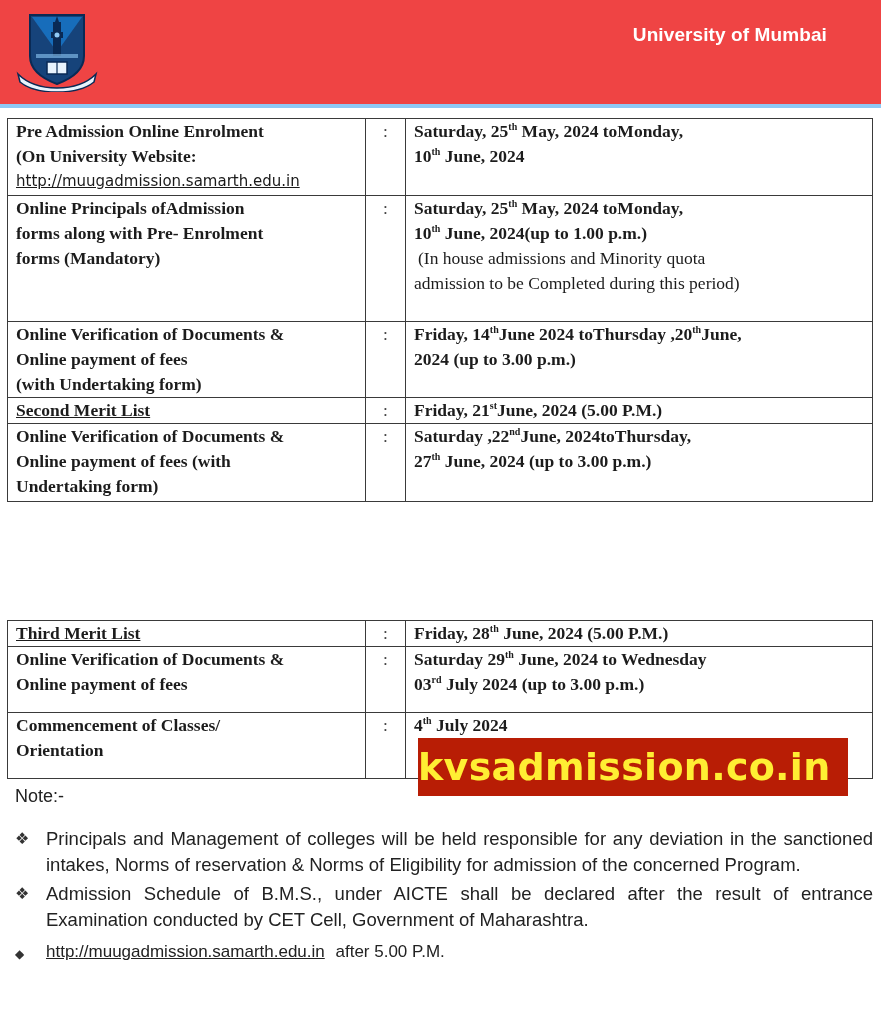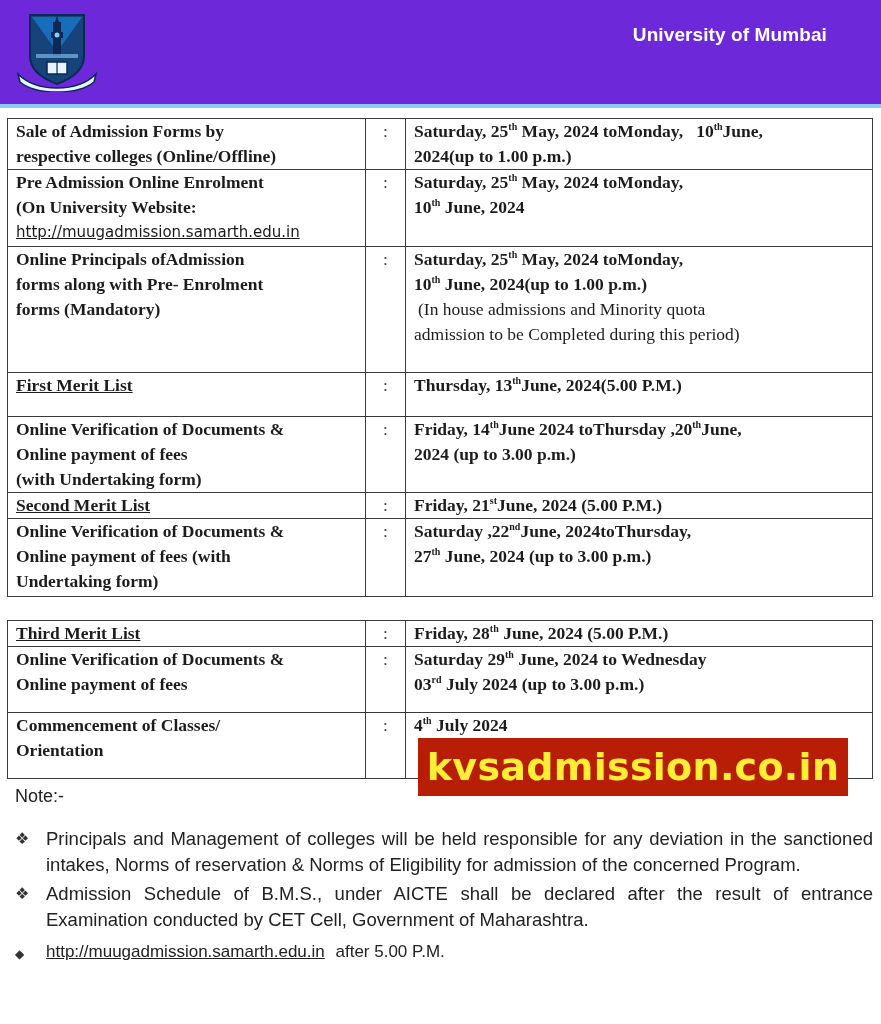--- a/index.html
+++ b/index.html
@@ -3,21 +3,21 @@
   <meta charset="utf-8">
   <style>
     html, body { margin: 0; padding: 0; }
     body {
       width: 881px; height: 1024px; overflow: hidden;
       background: #ffffff; position: relative;
       font-family: "Liberation Serif", serif; color: #1a1a1a;
     }
     .header {
       position: absolute; left: 0; top: 0; width: 881px; height: 104px;
-      background: #6d28d9;
+      background: #ef4444;
     }
     .header-line {
       position: absolute; left: 0; top: 104px; width: 881px; height: 4px;
       background: #8fc9f5;
     }
     .logo { position: absolute; left: 14px; top: 12px; width: 86px; height: 80px; }
     .hdr-title {
       position: absolute; right: 54px; top: 24px;
       font-family: "Liberation Sans", sans-serif; font-weight: bold;
       color: #ffffff; font-size: 19px; letter-spacing: 0.1px;
@@ -48,21 +48,21 @@
     .note-normal { font-weight: normal; }
     sup { font-size: 10px; line-height: 0; vertical-align: 7px; }
 
     #t1 { left: 7px; top: 118px; width: 866px; }
     #t2 { left: 7px; top: 620px; width: 866px; }
 
     .watermark {
       position: absolute; left: 418px; top: 738px; width: 430px; height: 58px;
       background: #b81d05;
       color: #ffee33; font-family: "DejaVu Sans", sans-serif; font-weight: bold;
-      font-size: 38px; line-height: 58px; text-align: center; letter-spacing: 0.3px;
+      font-size: 38px; line-height: 58px; text-align: left; letter-spacing: 0.3px;
     }
 
     .note-head {
       position: absolute; left: 15px; top: 786px;
       font-family: "Liberation Sans", sans-serif; font-size: 18px; color: #222;
     }
     .notes {
       position: absolute; left: 15px; top: 826px; width: 858px;
       font-family: "Liberation Sans", sans-serif; font-size: 18.5px; line-height: 26px;
       color: #222; margin: 0; padding: 0; list-style: none;
@@ -94,31 +94,20 @@
 </div>
 <div class="header-line"></div>
 
 <table class="sched" id="t1">
   <colgroup>
       <col style="width:358px">
       <col style="width:40px">
       <col>
     </colgroup>
   <tbody>
-    <tr style="height:50px">
-      <td>
-        <div>Sale of Admission Forms by</div>
-        <div>respective colleges (Online/Offline)</div>
-      </td>
-      <td class="colon">:</td>
-      <td class="val">
-        <div>Saturday, 25<sup>th</sup> May, 2024 toMonday,&nbsp;&nbsp; 10<sup>th</sup>June,</div>
-        <div>2024(up to 1.00 p.m.)</div>
-      </td>
-    </tr>
     <tr style="height:77px">
       <td>
         <div>Pre Admission Online Enrolment</div>
         <div>(On University Website:</div>
         <div class="link-sans">http://muugadmission.samarth.edu.in</div>
       </td>
       <td class="colon">:</td>
       <td class="val">
         <div>Saturday, 25<sup>th</sup> May, 2024 toMonday,</div>
         <div>10<sup>th</sup> June, 2024</div>
@@ -129,29 +118,20 @@
         <div>Online Principals ofAdmission</div>
         <div>forms along with Pre- Enrolment</div>
         <div>forms (Mandatory)</div>
       </td>
       <td class="colon">:</td>
       <td class="val">
         <div>Saturday, 25<sup>th</sup> May, 2024 toMonday,</div>
         <div>10<sup>th</sup> June, 2024(up to 1.00 p.m.)</div>
         <div class="note-normal" style="padding-left:4px">(In house admissions and Minority quota</div>
         <div class="note-normal">admission to be Completed during this period)</div>
-      </td>
-    </tr>
-    <tr style="height:44px">
-      <td>
-        <div class="ul">First Merit List</div>
-      </td>
-      <td class="colon">:</td>
-      <td class="val">
-        <div>Thursday, 13<sup>th</sup>June, 2024(5.00 P.M.)</div>
       </td>
     </tr>
     <tr style="height:75px">
       <td>
         <div>Online Verification of Documents &amp;</div>
         <div>Online payment of fees</div>
         <div>(with Undertaking form)</div>
       </td>
       <td class="colon">:</td>
       <td class="val">

